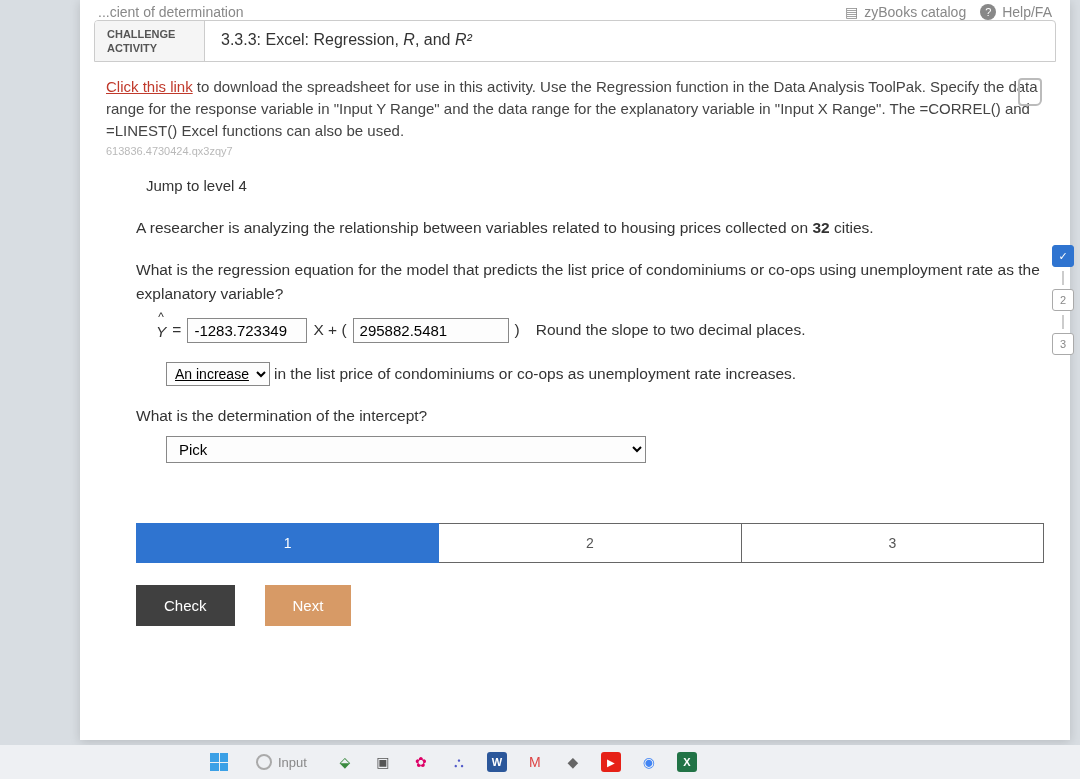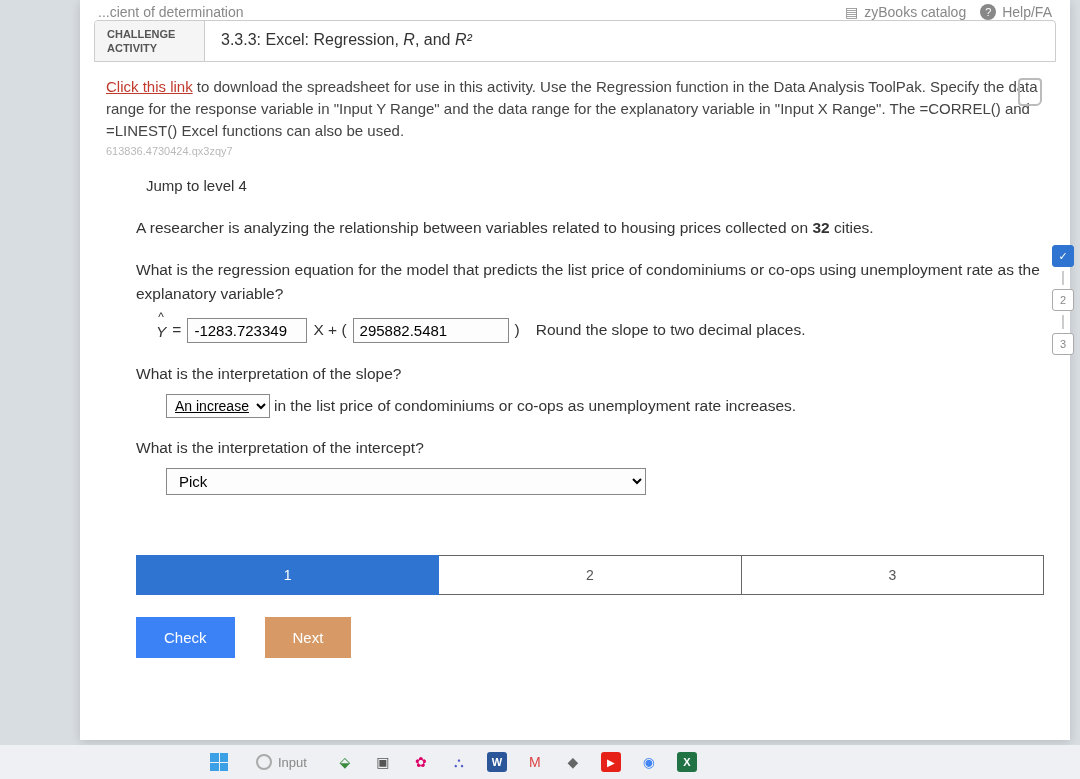--- a/index.html
+++ b/index.html
@@ -143,21 +143,21 @@
   .step-tab + .step-tab { border-left:none; }
   .buttons-row { display:flex; gap:30px; margin-top:22px; }
   .btn {
     padding:12px 28px;
     font-size:15px;
     color:#fff;
     border:none;
     cursor:pointer;
     font-weight:500;
   }
-  .btn-check { background:#3b82f6; }
+  .btn-check { background:#404040; }
   .btn-next  { background:#d79a66; }
   .taskbar {
     position:absolute;
     bottom:0; left:0; right:0;
     height:34px;
     background:#eef0f3;
     display:flex; align-items:center;
     gap:18px;
     padding:0 210px;
   }
@@ -236,31 +236,30 @@
           <span> = </span>
           <input class="text-input" value="-1283.723349" style="">
           <span class="italic" style="font-style:normal;">X + (</span>
           <input class="text-input wide" value="295882.5481" style="">
           <span>)</span>
           <span class="hint">Round the slope to two decimal places.</span>
         </div>
       </div>
 
       <div class="q-block">
-        <div>What is the interpretation of the slope?</div>
         <div style="margin:8px 0 0 30px; display:flex; align-items:center; gap:4px; flex-wrap:wrap;">
           <select class="select-sm">
             <option>An increase</option>
           </select>
           <span> in the list price of condominiums or co-ops as unemployment rate increases.</span>
         </div>
       </div>
 
       <div class="q-block">
-        <div>What is the interpretation of the intercept?</div>
+        <div>What is the determination of the intercept?</div>
         <div style="margin-top:8px;">
           <select class="select-lg">
             <option>Pick</option>
           </select>
         </div>
       </div>
 
       <div class="step-tabs">
         <div class="step-tab active">1</div>
         <div class="step-tab">2</div>

